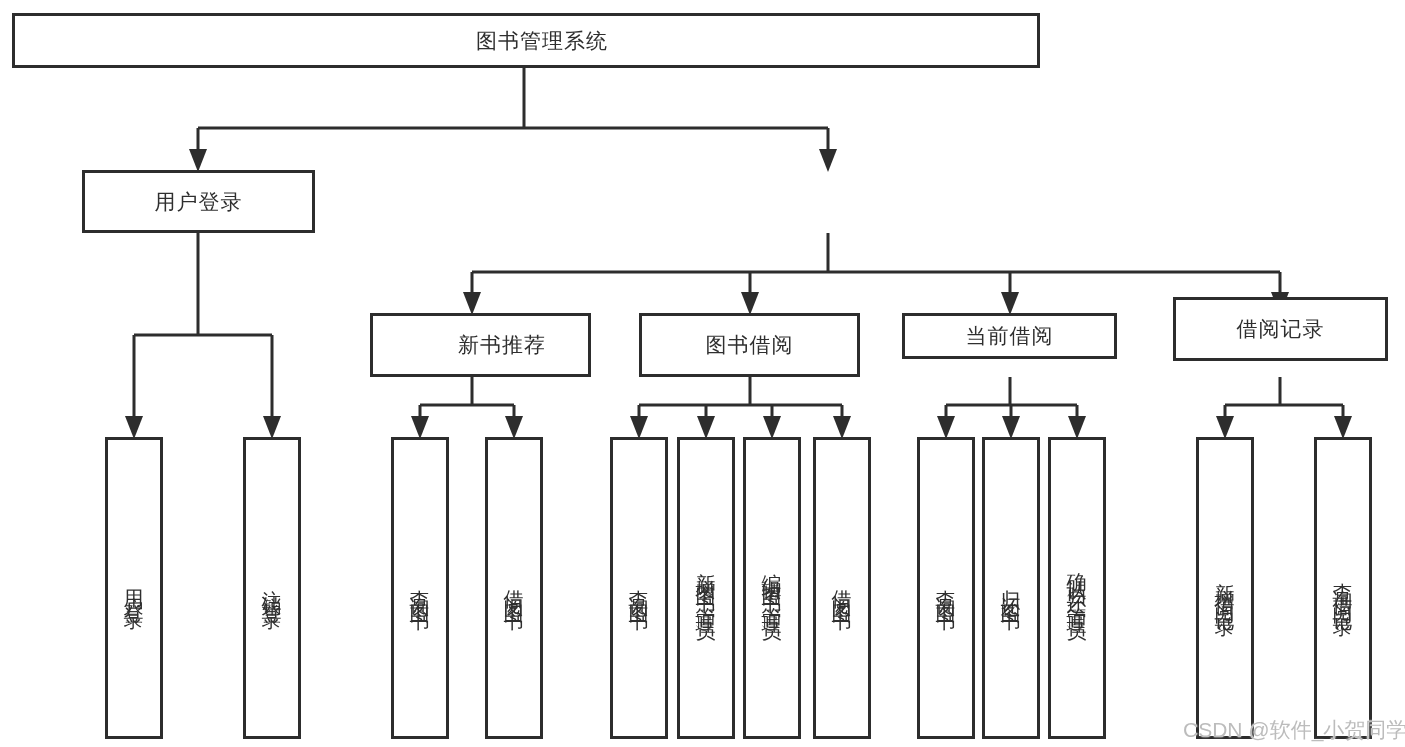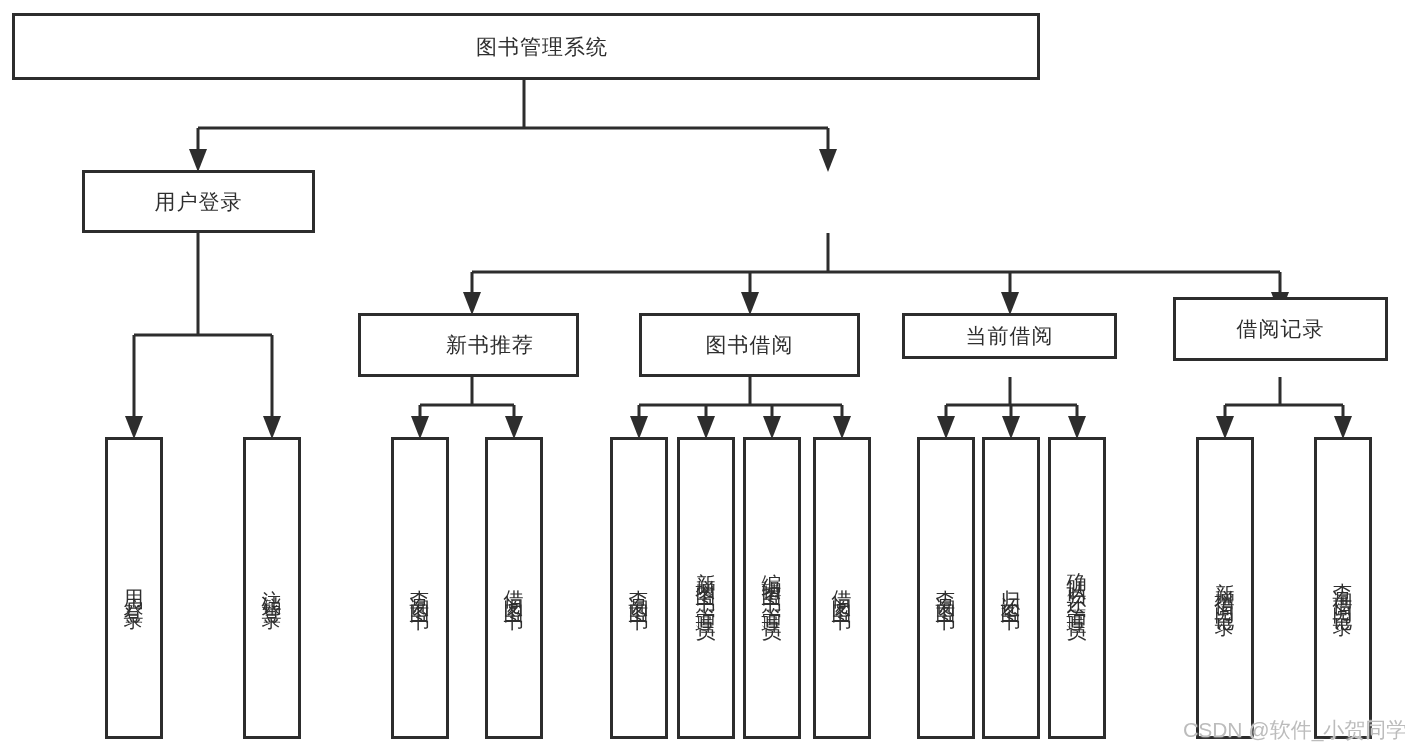--- a/index.html
+++ b/index.html
@@ -77,29 +77,29 @@
     <path d="M1010 377 V405 M946 405 H1077 M946 405 V429 M1011 405 V429 M1077 405 V429"></path>
     <polygon points="937,416 955,416 946,439"></polygon>
     <polygon points="1002,416 1020,416 1011,439"></polygon>
     <polygon points="1068,416 1086,416 1077,439"></polygon>
 
     <path d="M1280 377 V405 M1225 405 H1343 M1225 405 V429 M1343 405 V429"></path>
     <polygon points="1216,416 1234,416 1225,439"></polygon>
     <polygon points="1334,416 1352,416 1343,439"></polygon>
   </svg>
 
-  <div class="hbox" style="left:12px;top:13px;width:1028px;height:67px;padding-left:32px;">
+  <div class="hbox" style="left:12px;top:13px;width:1028px;height:55px;padding-left:32px;">
     <span>图书管理系统</span>
   </div>
 
   <div class="hbox" style="left:82px;top:170px;width:233px;height:63px;">
     <span>用户登录</span>
   </div>
 
-  <div class="hbox" style="left:358px;top:313px;width:221px;height:64px;padding-left:43px;">
+  <div class="hbox" style="left:370px;top:313px;width:221px;height:64px;padding-left:43px;">
     <span>新书推荐</span>
   </div>
   <div class="hbox" style="left:639px;top:313px;width:221px;height:64px;text-align:center;">
     <span>图书借阅</span>
   </div>
   <div class="hbox" style="left:902px;top:313px;width:215px;height:46px;">
     <span>当前借阅</span>
   </div>
   <div class="hbox" style="left:1173px;top:297px;width:215px;height:64px;">
     <span>借阅记录</span>

